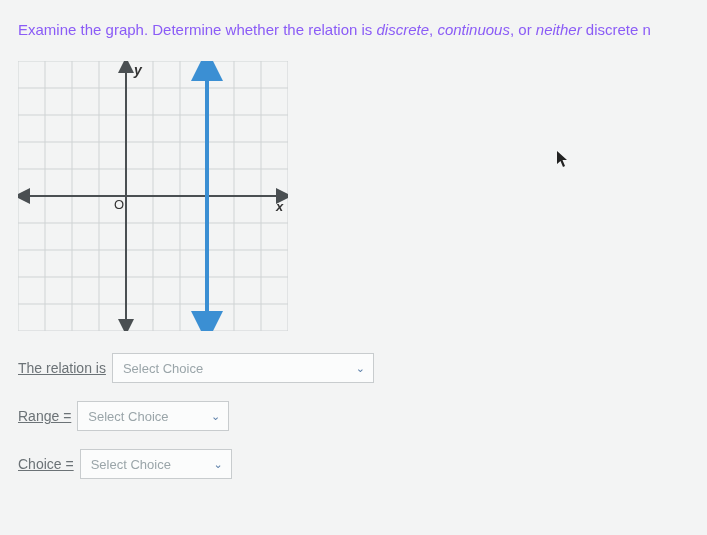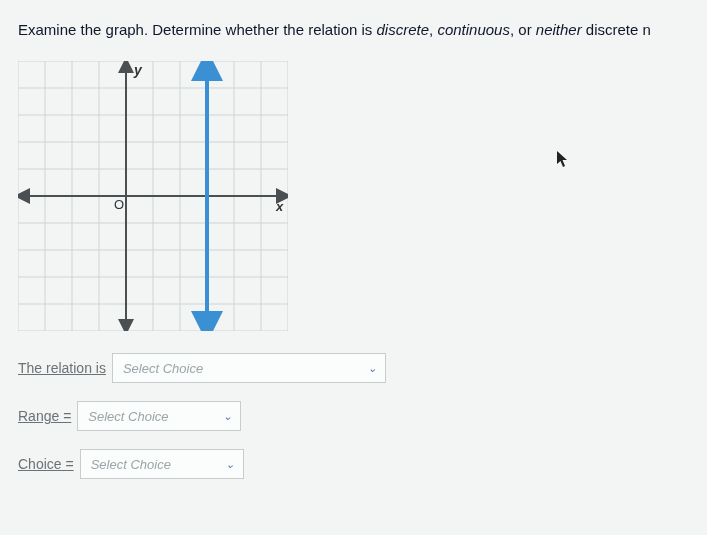--- a/index.html
+++ b/index.html
@@ -9,46 +9,45 @@
     background: #f3f4f4;
     width: 707px;
     height: 535px;
     box-sizing: border-box;
     color: #404548;
     overflow: hidden;
   }
   .question {
     font-size: 15px;
     line-height: 1.55;
-    color: #0f172a;
+    color: #8b5cf6;
     margin-bottom: 20px;
     max-width: 690px;
   }
   .question .em { font-style: italic; }
   .graph-wrap {
     width: 270px;
     height: 270px;
     margin-bottom: 22px;
   }
   .answers { font-size: 14px; color: #6b7276; }
   .row { margin-top: 18px; display: flex; align-items: center; }
   .row-label { margin-right: 6px; text-decoration: underline; }
   .select {
     border: 1px solid #c8ccce;
     background: #fbfcfc;
     color: #9aa5a9;
     font-size: 13px;
     height: 28px;
-    padding: 0 32px 0 10px;
+    padding: 0 20px 0 10px;
     display: inline-flex;
     align-items: center;
     position: relative;
     cursor: pointer;
     min-width: 120px;
-    font-style: italic;
   }
   .select.wide { min-width: 230px; }
   .select .chev {
     position: absolute;
     right: 8px;
     top: 50%;
     transform: translateY(-50%);
     color: #5a7ea8;
     font-size: 11px;
   }

